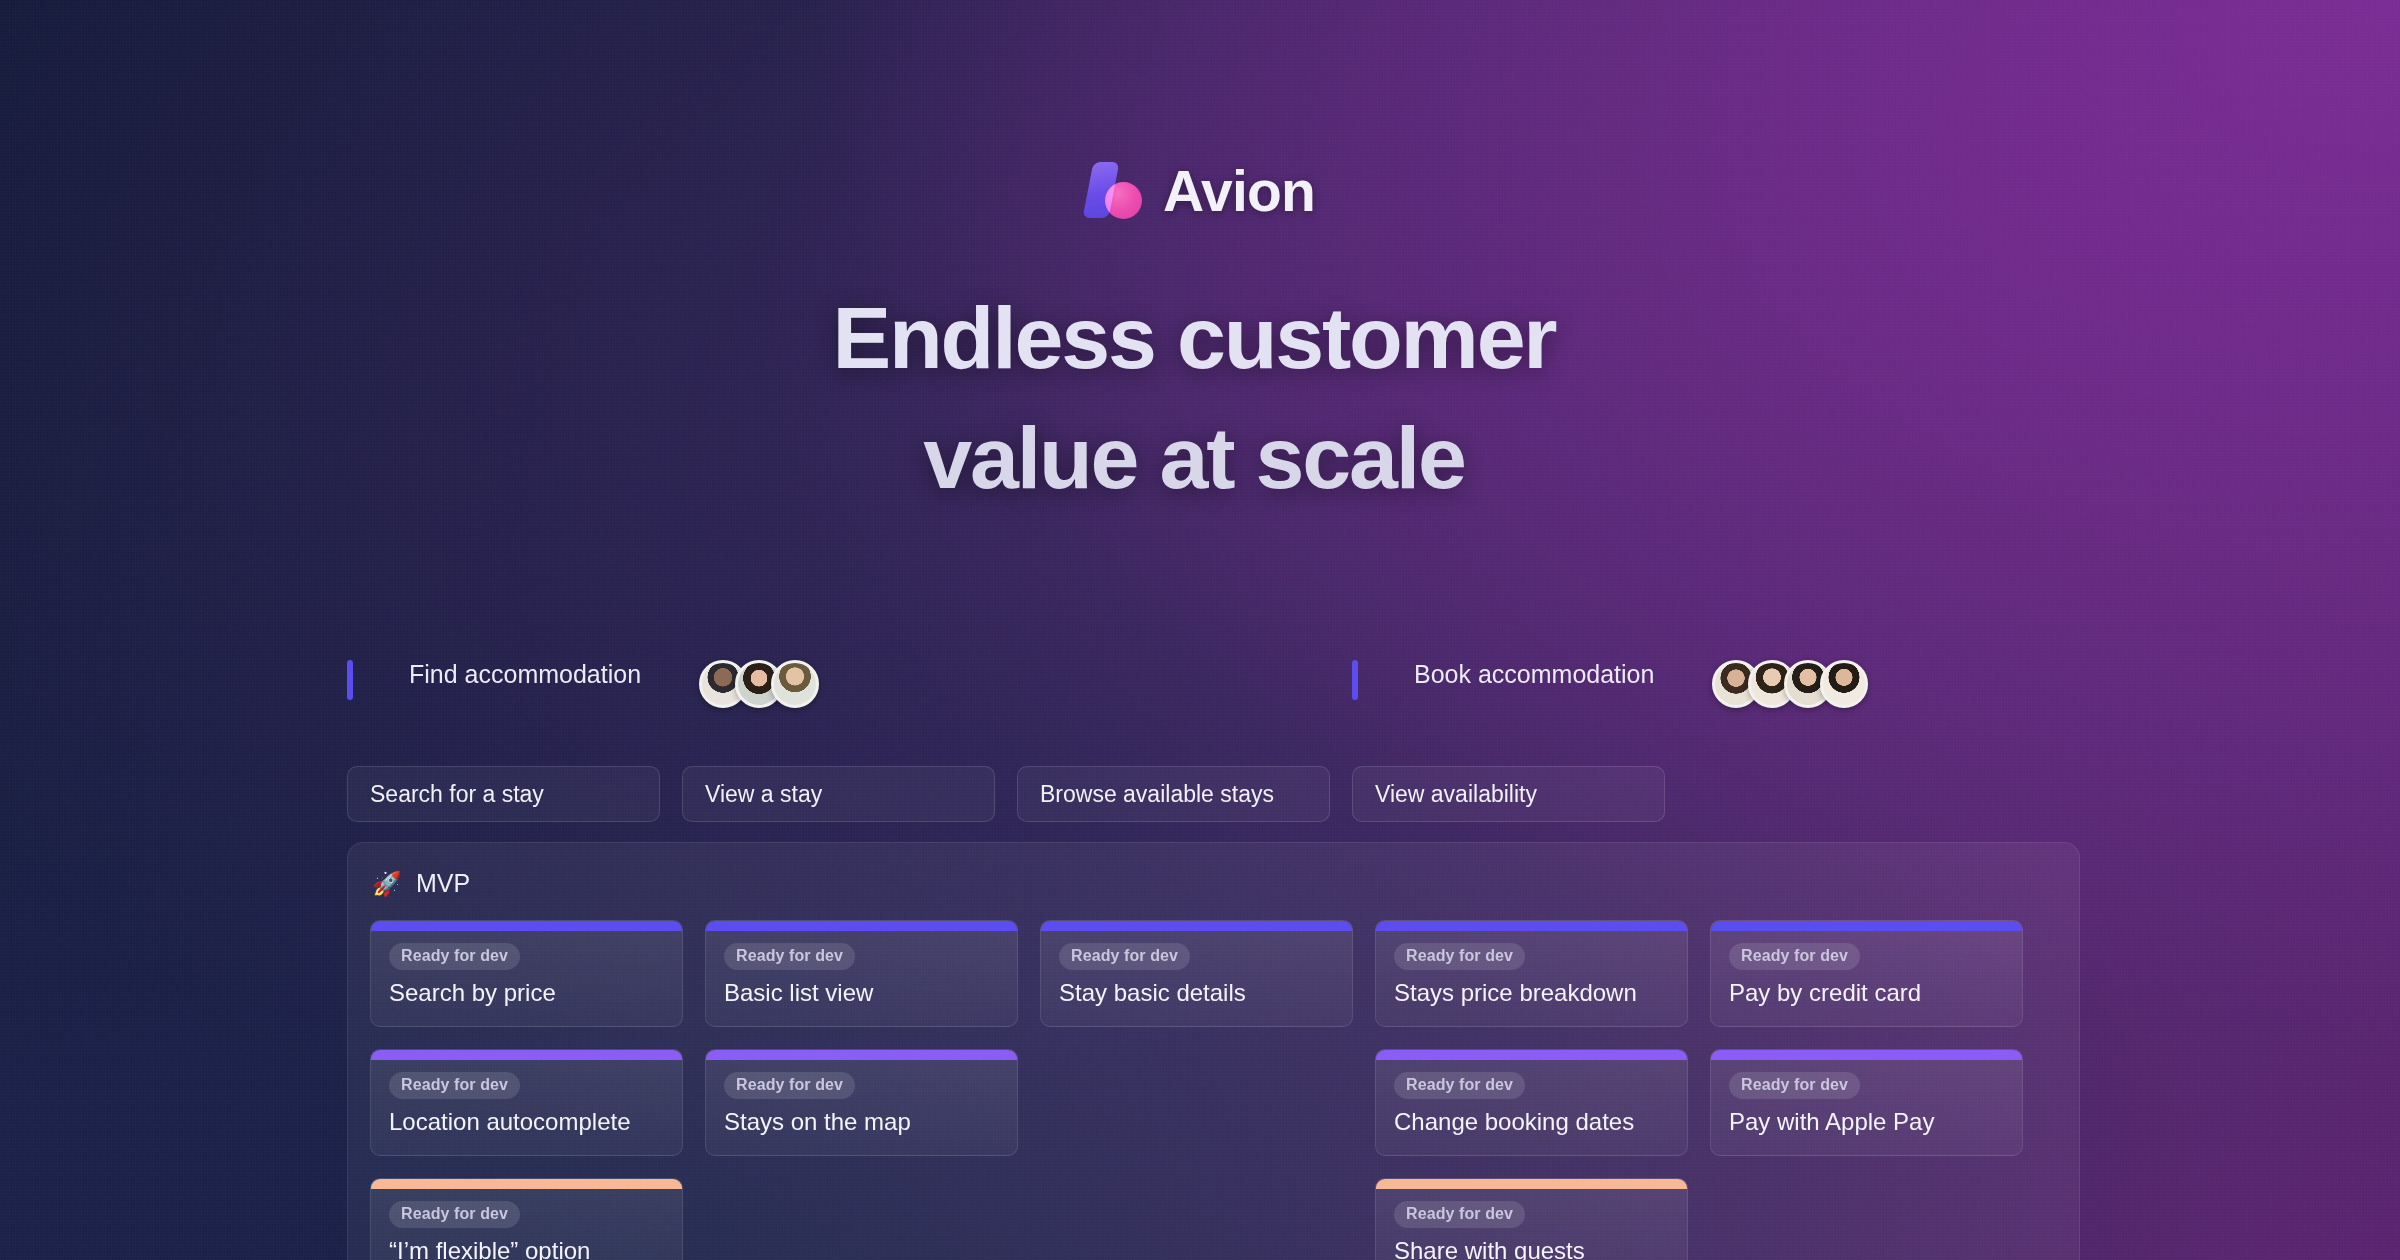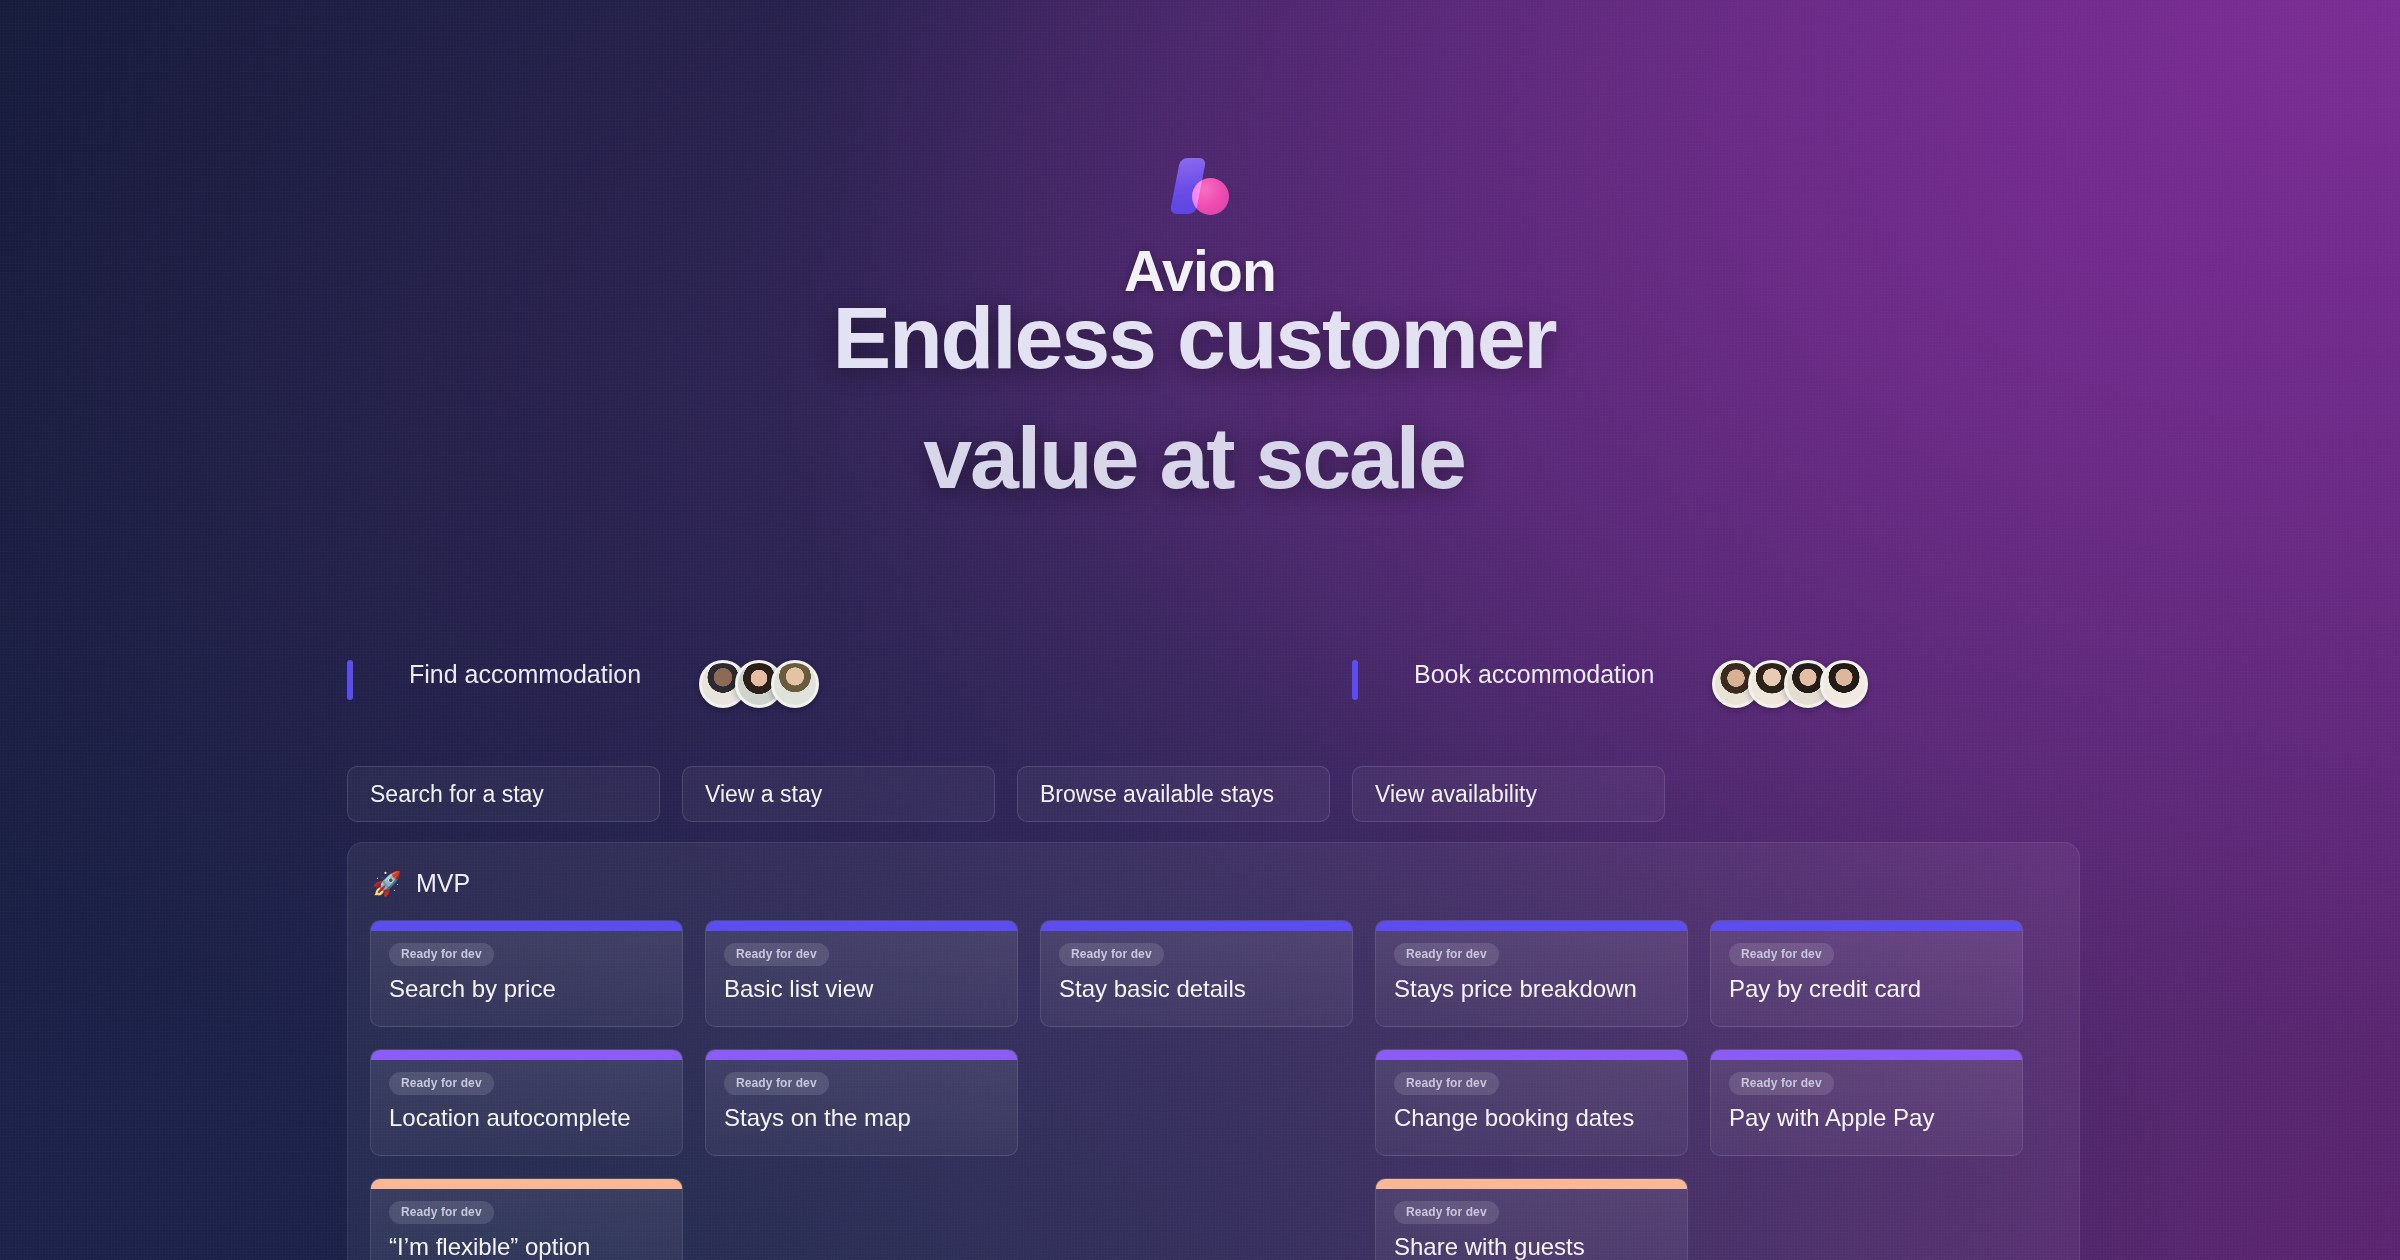--- a/index.html
+++ b/index.html
@@ -30,21 +30,20 @@
       repeating-linear-gradient(0deg, rgba(255,255,255,0.012) 0 1px, rgba(0,0,0,0) 1px 3px),
       repeating-linear-gradient(90deg, rgba(255,255,255,0.010) 0 1px, rgba(0,0,0,0) 1px 3px);
     pointer-events:none;
   }
 
   
   .brand{
     position:absolute; left:0; right:0; top:158px;
     display:flex; align-items:center; justify-content:center; gap:22px;
     z-index:3;
-    flex-direction:column;
   }
   .logo-mark{ position:relative; width:56px; height:58px; }
   .logo-bar{
     position:absolute; left:3px; top:0;
     width:26px; height:56px;
     border-radius:7px;
     transform:skewX(-11deg);
     background:linear-gradient(170deg,#8b6bf0 0%, #6b4ce8 55%, #5b46e0 100%);
   }
   .logo-dot{
@@ -149,21 +148,21 @@
     overflow:hidden;
     height:107px;
     position:relative;
   }
   .fcard .top{ height:10px; width:100%; }
   .fcard .body{ padding:12px 18px 0 18px; }
   .pill{
     display:inline-block;
     background:rgba(255,255,255,0.12);
     color:#c9c6dd;
-    font-size:12px; font-weight:700;
+    font-size:16px; font-weight:700;
     padding:4px 12px 5px 12px;
     border-radius:20px;
     letter-spacing:.1px;
   }
   .ftitle{
     margin-top:9px;
     font-size:24px; color:#f4f3fa; white-space:nowrap;
   }
 </style>
 </head>

